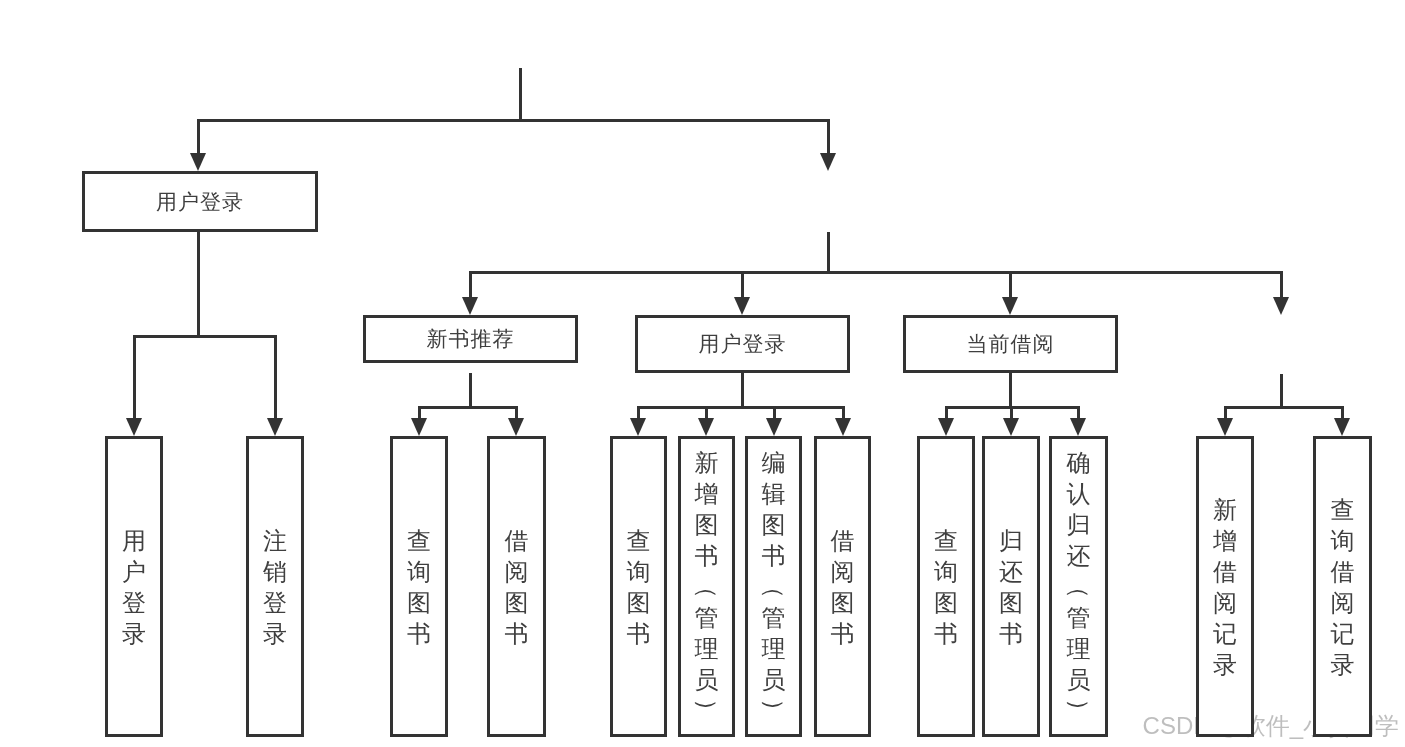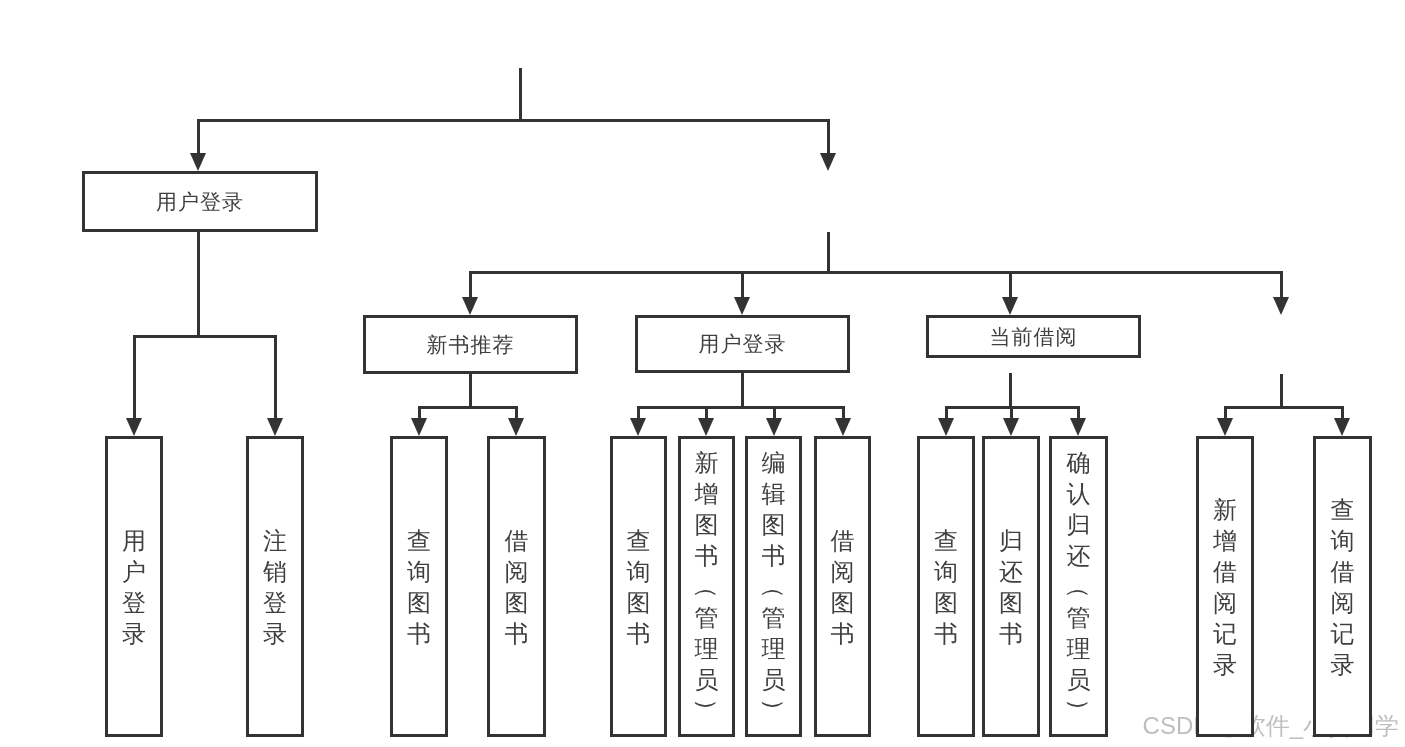--- a/index.html
+++ b/index.html
@@ -124,27 +124,27 @@
     <div class="arrow" style="left: 1003px; top: 418px;"></div>
     <div class="vline" style="left: 1076.5px; top: 406px; height: 12px;"></div>
     <div class="arrow" style="left: 1070px; top: 418px;"></div>
     <div class="vline" style="left: 1223.5px; top: 406px; height: 12px;"></div>
     <div class="arrow" style="left: 1217px; top: 418px;"></div>
     <div class="vline" style="left: 1340.5px; top: 406px; height: 12px;"></div>
     <div class="arrow" style="left: 1334px; top: 418px;"></div>
     <div class="node" style="left: 82px; top: 171px; width: 236px; height: 61px;">
       <div class="hlabel">用户登录</div>
     </div>
-    <div class="node" style="left: 363px; top: 315px; width: 215px; height: 59px;">
+    <div class="node" style="left: 363px; top: 315px; width: 215px; height: 48px;">
       <div class="hlabel">新书推荐</div>
     </div>
     <div class="node" style="left: 635px; top: 315px; width: 215px; height: 58px;">
       <div class="hlabel">用户登录</div>
     </div>
-    <div class="node" style="left: 926px; top: 315px; width: 215px; height: 43px; align-items: center;">
+    <div class="node" style="left: 903px; top: 315px; width: 215px; height: 58px; align-items: center;">
       <div class="hlabel">当前借阅</div>
     </div>
     <div class="node" style="left: 105px; top: 436px; width: 58px; height: 301px;">
       <div class="vlabel">
         <div class="vchar">用</div>
         <div class="vchar">户</div>
         <div class="vchar">登</div>
         <div class="vchar">录</div>
       </div>
     </div>

